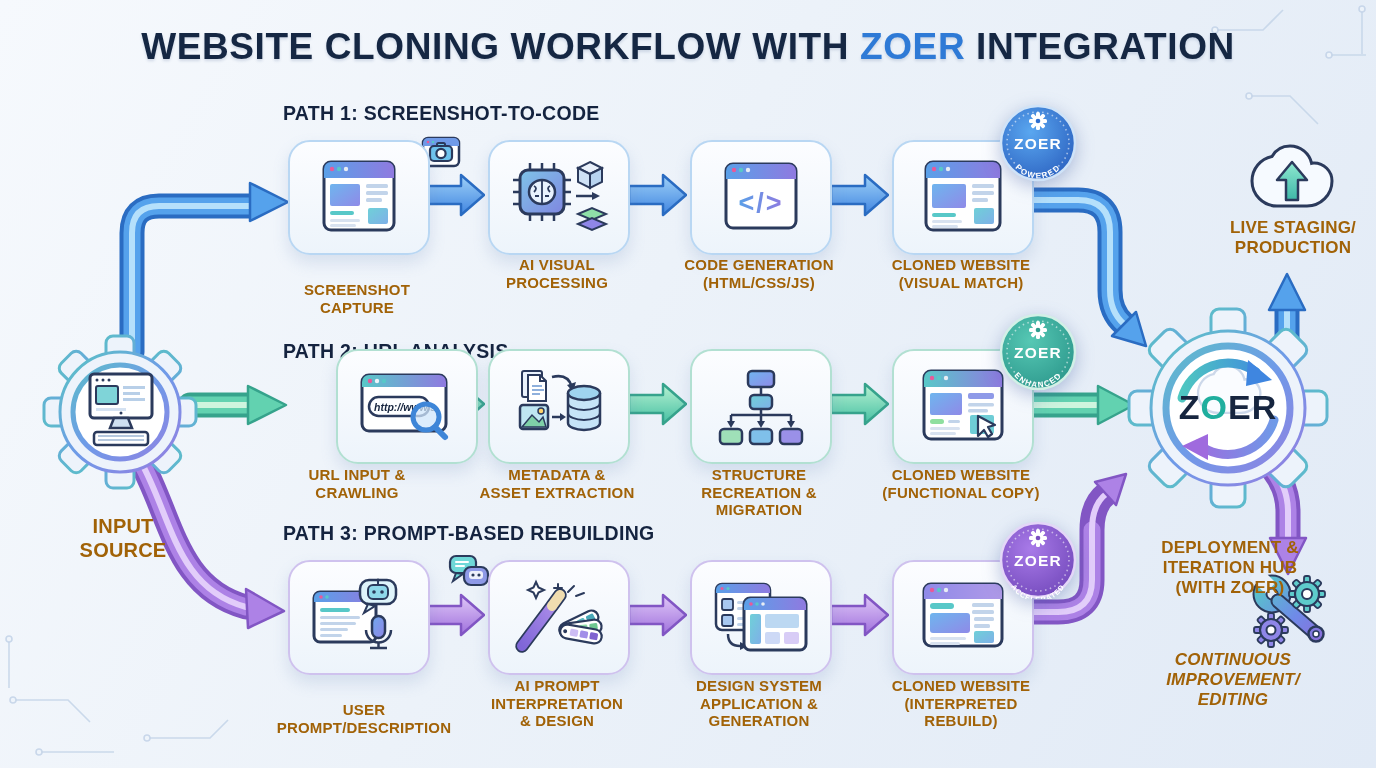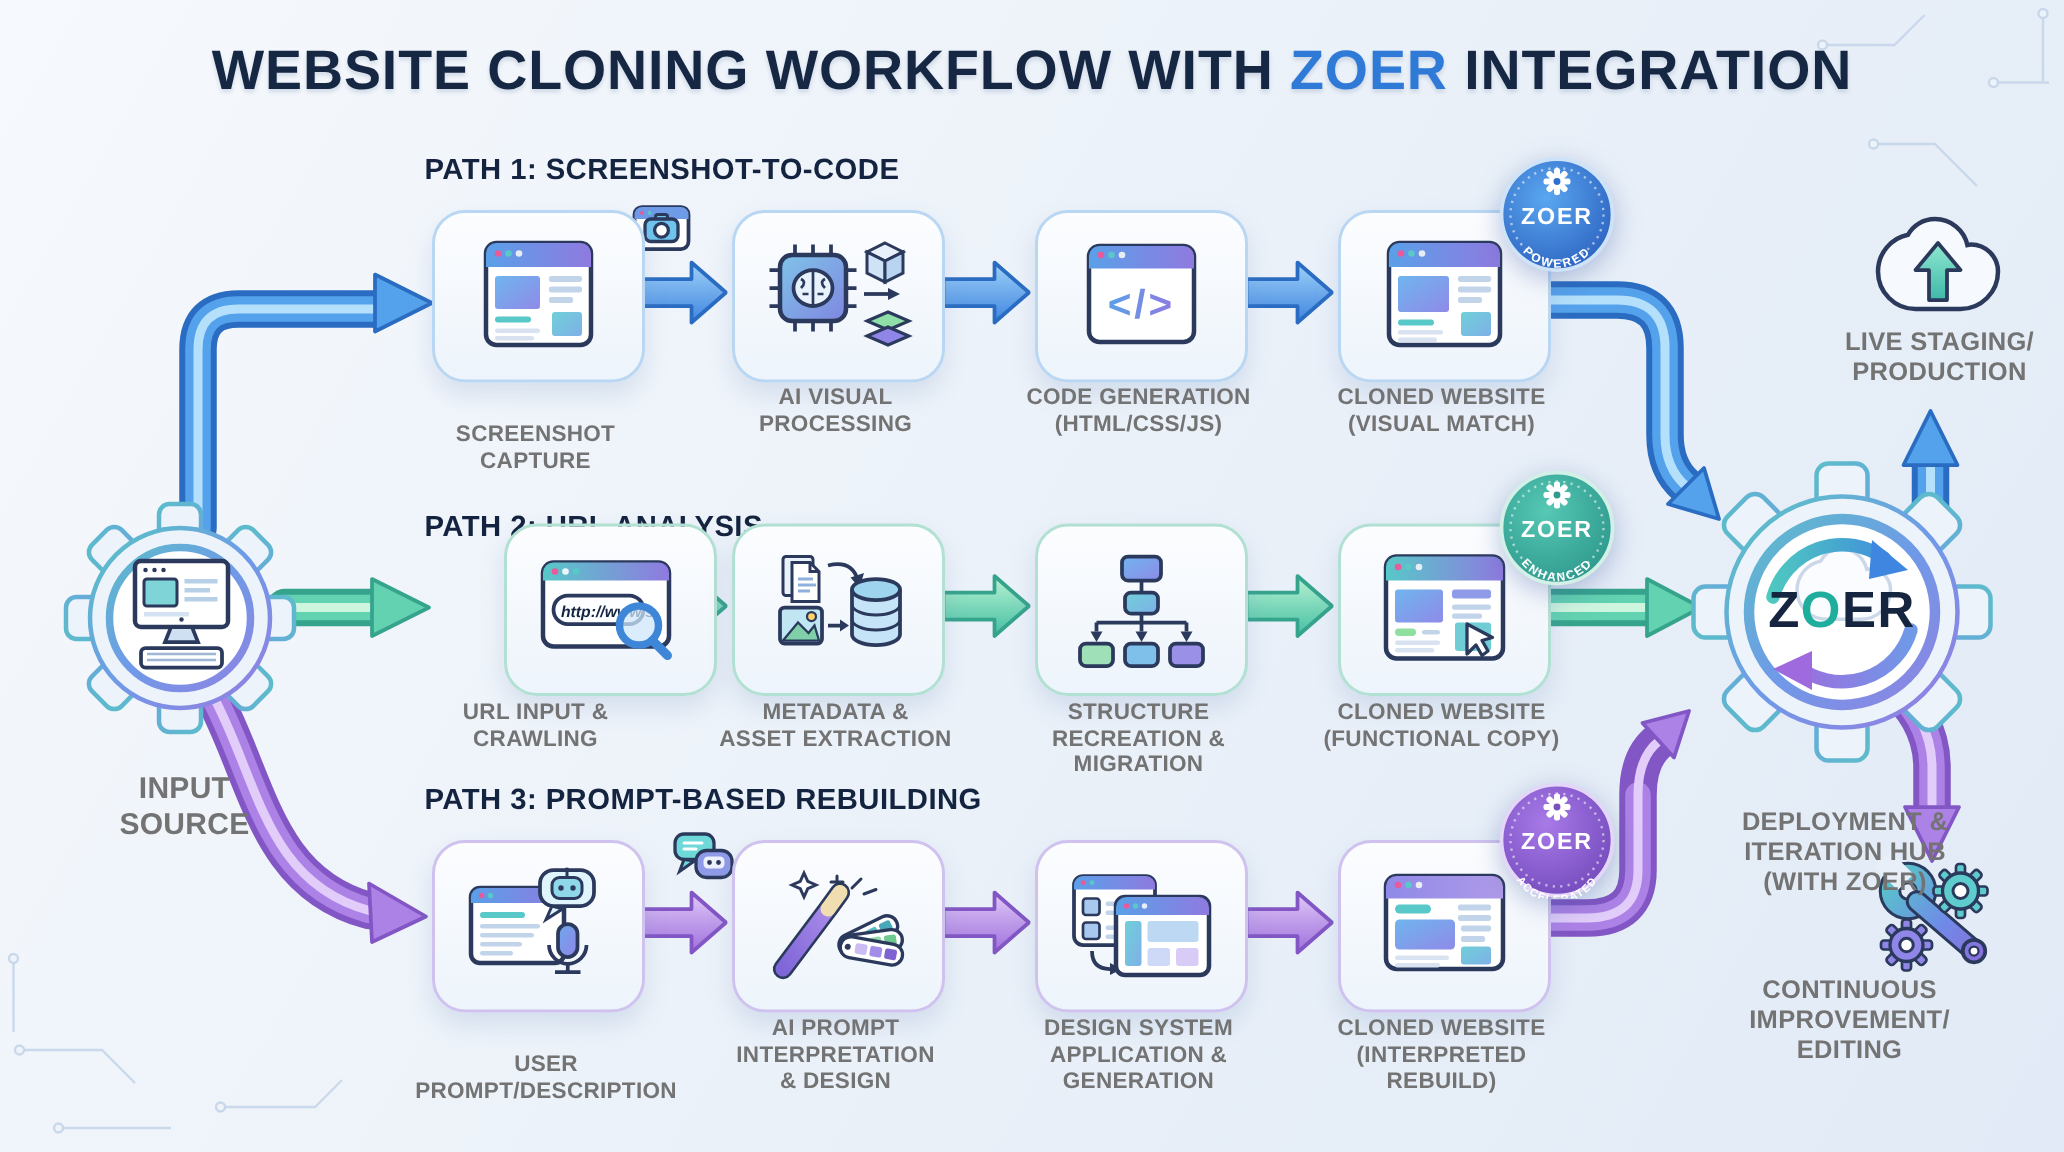--- a/index.html
+++ b/index.html
@@ -25,21 +25,21 @@
     background:linear-gradient(180deg,#fcfdff,#edf4fb);
     box-shadow:0 8px 16px rgba(110,140,190,.20);
     display:flex;align-items:center;justify-content:center;
   }
   .p1{border:2.5px solid #b9d7f3;}
   .p2{border:2.5px solid #b2e0d2;}
   .p3{border:2.5px solid #cfc2ee;}
   .nl{
     position:absolute;width:180px;z-index:2;text-align:center;
     font-size:15px;font-weight:800;line-height:1.18;letter-spacing:.2px;
-    color:#737373;white-space:pre-line;
+    color:#a16207;white-space:pre-line;
   }
   .big-lbl{font-size:20px;width:180px;}
   .side-lbl{font-size:17px;width:160px;}
   .hub-brand{
     position:absolute;left:1163px;top:388px;width:130px;z-index:3;text-align:center;
     font-size:34px;font-weight:800;letter-spacing:1px;color:#16253f;
   }
   .hub-brand .o{color:#1fae9e;}
   .badge{position:absolute;width:78px;height:78px;z-index:4;filter:drop-shadow(0 5px 9px rgba(60,90,160,.35));}
   
@@ -637,21 +637,21 @@
 <div class="nl" style="left:871px;top:677px;">CLONED WEBSITE
 (INTERPRETED REBUILD)</div>
 
 <div class="nl side-lbl" style="left:1150px;top:538px;">DEPLOYMENT &amp;
 ITERATION HUB
 (WITH ZOER)</div>
 <div class="nl big-lbl" style="left:33px;top:515px;">INPUT
 SOURCE</div>
 <div class="nl side-lbl" style="left:1213px;top:218px;">LIVE STAGING/
 PRODUCTION</div>
-<div class="nl side-lbl" style="left:1153px;top:650px;">CONTINUOUS
+<div class="nl side-lbl" style="left:1153px;top:650px;font-style:italic;">CONTINUOUS
 IMPROVEMENT/
 EDITING</div>
 
 <div class="hub-brand"><span>Z</span><span class="o">O</span><span>ER</span></div>
 
 <div class="badge" style="left:999px;top:104px;">
   <svg width="78" height="78" viewBox="0 0 78 78">
     <defs>
           <radialGradient id="rb1" cx=".4" cy=".35" r=".85">
             <stop offset="0" stop-color="#5aa7f0"></stop>

